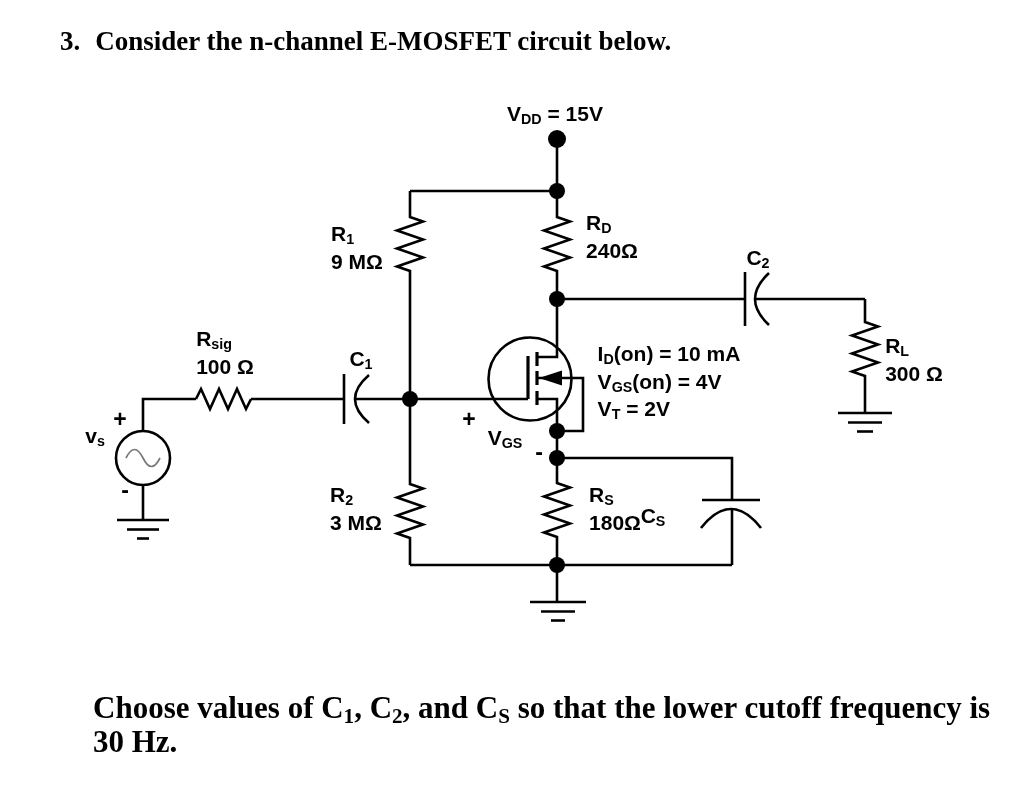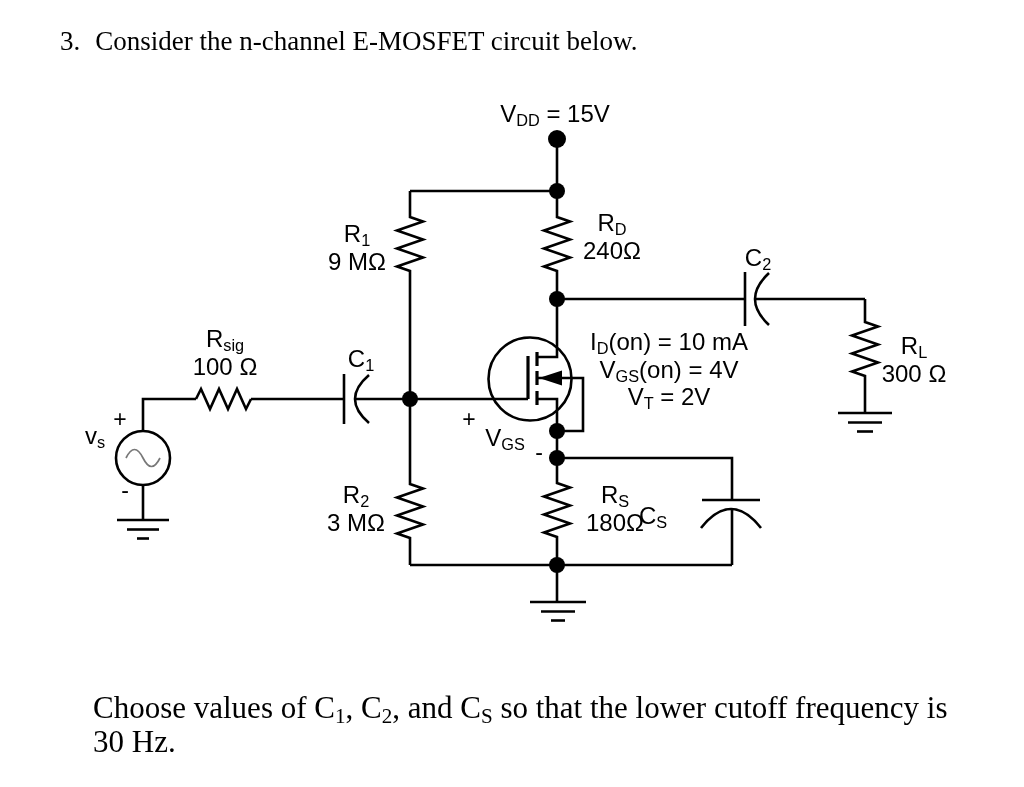--- a/index.html
+++ b/index.html
@@ -1,23 +1,23 @@
 <!DOCTYPE html>
 <html><head>
 <meta charset="utf-8">
 <style>
   html,body{margin:0;padding:0;background:#ffffff;}
   .page{position:relative;width:1024px;height:787px;background:#ffffff;overflow:hidden;
-        font-family:"Liberation Sans",sans-serif;color:#000;}
+        font-family:"Liberation Sans",sans-serif;color:#000;font-weight:bold;}
   .schematic{position:absolute;left:0;top:0;}
   .title{position:absolute;font-family:"Liberation Serif",serif;font-size:27px;white-space:nowrap;}
   .title .tgap{margin-left:15px;}
   .question{position:absolute;font-family:"Liberation Serif",serif;font-size:31px;line-height:34px;white-space:nowrap;}
-  .clabel{position:absolute;transform:translateX(-50%);text-align:center;
-          font-size:24px;line-height:28px;white-space:nowrap;}
+  .clabel{position:absolute;transform:translateX(-50%);
+          font-size:21px;line-height:28px;white-space:nowrap;}
   .sign{position:absolute;transform:translateX(-50%);font-size:23px;line-height:26px;}
   sub{font-size:68%;line-height:0;vertical-align:-0.22em;}
 </style>
 </head>
 <body>
 
 <div class="page">
 
   <div class="title" style="left:60px;top:26px"><span>3.</span><span class="tgap">Consider the n-channel E-MOSFET circuit below.</span></div>
 
@@ -124,21 +124,21 @@
     <div>300 Ω</div>
   </div>
 
   <div class="clabel" style="left:225px;top:325px">
     <div>R<sub>sig</sub></div>
     <div>100 Ω</div>
   </div>
 
   <div class="clabel" style="left:361px;top:345px">C<sub>1</sub></div>
 
-  <div class="clabel" style="left:669px;top:328px;line-height:27.5px">
+  <div class="clabel" style="left:669px;top:340px;line-height:27.5px">
     <div>I<sub>D</sub>(on) = 10 mA</div>
     <div>V<sub>GS</sub>(on) = 4V</div>
     <div>V<sub>T</sub> = 2V</div>
   </div>
 
   <div class="sign" style="left:120px;top:406px">+</div>
   <div class="clabel" style="left:95px;top:422px">v<sub>s</sub></div>
   <div class="sign" style="left:125px;top:477px">-</div>
 
   <div class="sign" style="left:469px;top:406px">+</div>

